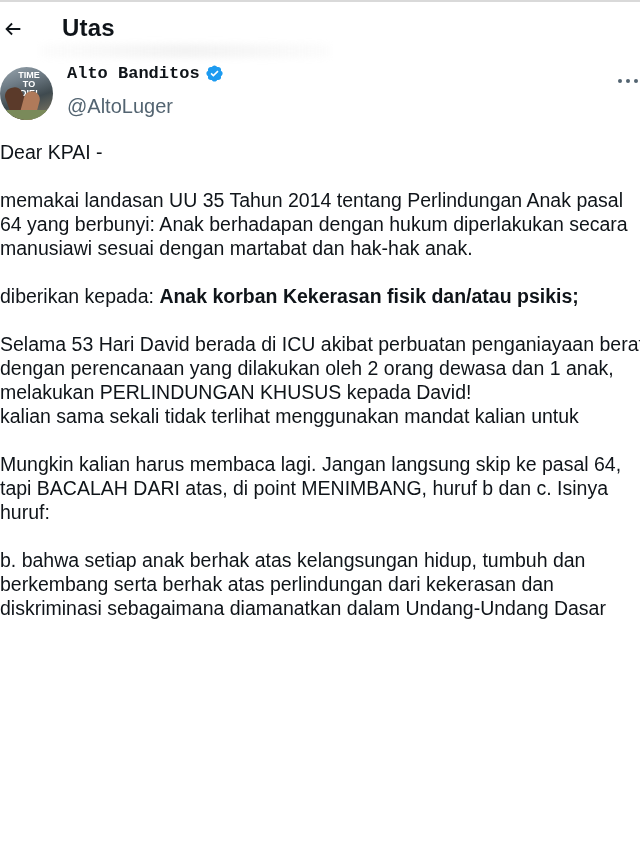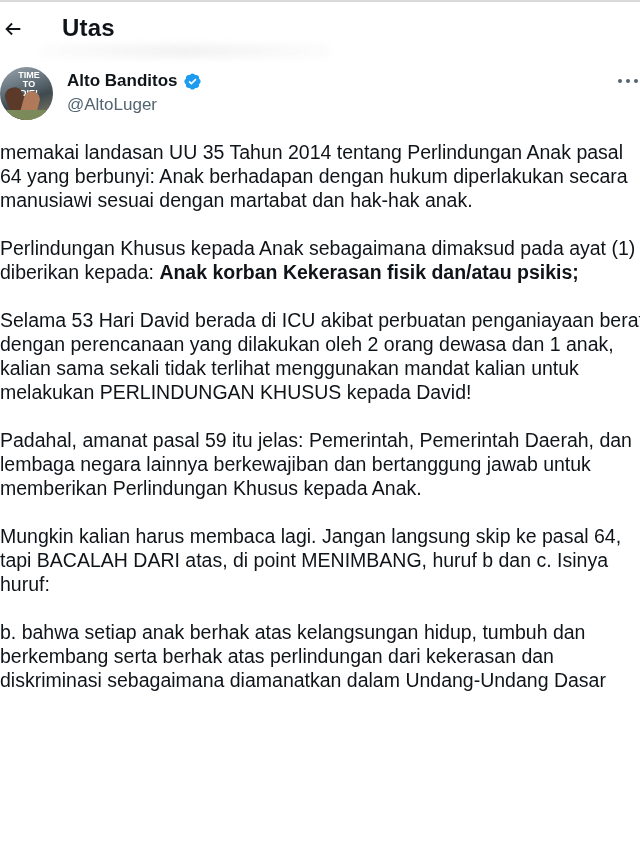--- a/index.html
+++ b/index.html
@@ -9,24 +9,24 @@
     .header { position: absolute; top: 0; left: 0; width: 640px; height: 56px; display: flex; align-items: center; padding-left: 39px; }
     .back-btn { position: absolute; left: 2px; top: 18px; width: 22px; height: 22px; cursor: pointer; }
     .header-title { position: absolute; left: 62px; top: 14px; font-size: 24px; font-weight: bold; color: #0f1419; letter-spacing: 0.2px; }
     .header-fade { position: absolute; left: 40px; top: 44px; width: 290px; height: 14px; background: linear-gradient(90deg, rgba(240,240,240,0.2), rgba(235,235,235,0.6), rgba(240,240,240,0.2)); filter: blur(3px); }
     .author { position: absolute; top: 64px; left: 0; width: 640px; height: 60px; }
     .avatar { position: absolute; left: 0; top: 3px; width: 53px; height: 53px; border-radius: 50%; overflow: hidden; background: linear-gradient(160deg, #9aa7b0 0%, #6f7c86 30%, #3f4a4f 60%, #8a7f66 100%); cursor: pointer; }
     .avatar .hand1 { position: absolute; left: 8px; top: 20px; width: 18px; height: 34px; background: #5b3a2a; border-radius: 8px; transform: rotate(-20deg); }
     .avatar .hand2 { position: absolute; left: 22px; top: 24px; width: 16px; height: 30px; background: #b07a5a; border-radius: 8px; transform: rotate(15deg); }
     .avatar .sign { position: absolute; left: 14px; top: 4px; font-size: 9px; font-weight: bold; color: #ffffff; line-height: 9px; text-align: center; width: 30px; }
     .avatar .ground { position: absolute; left: 0; bottom: 0; width: 100%; height: 10px; background: #7a8a5a; }
-    .name-row { position: absolute; left: 67px; top: 7px; display: flex; align-items: center; }
+    .name-row { position: absolute; left: 67px; top: 0; display: flex; align-items: center; font-family: Liberation Mono, monospace; }
     .display-name { font-size: 17px; font-weight: bold; color: #0f1419; }
     .verified { margin-left: 5px; width: 19px; height: 19px; }
-    .handle { position: absolute; left: 67px; top: 31px; font-size: 17px; color: #536471; }
+    .handle { position: absolute; left: 67px; top: 31px; font-size: 20px; color: #536471; }
     .more-btn { position: absolute; right: 2px; top: 12px; width: 20px; height: 10px; display: flex; justify-content: space-between; align-items: center; cursor: pointer; }
     .more-btn span { width: 4px; height: 4px; border-radius: 50%; background: #536471; display: block; }
     .tweet-body { position: absolute; left: 0; top: 140px; width: 640px; font-size: 19.5px; line-height: 24px; color: #0f1419; }
     .para { margin-bottom: 24px; white-space: normal; }
     .line { display: block; white-space: nowrap; }
     .bold { font-weight: bold; }
   </style>
 </head>
 <body>
 
@@ -59,38 +59,35 @@
   <div class="handle">@AltoLuger</div>
   <div class="more-btn">
     <span></span>
     <span></span>
     <span></span>
   </div>
 </div>
 
 <div class="tweet-body">
   <div class="para">
+    <span class="line">Dear KPAI -</span>
+  </div>
+  <div class="para">
     <span class="line">memakai landasan UU 35 Tahun 2014 tentang Perlindungan Anak pasal</span>
     <span class="line">64 yang berbunyi: Anak berhadapan dengan hukum diperlakukan secara</span>
     <span class="line">manusiawi sesuai dengan martabat dan hak-hak anak.</span>
   </div>
   <div class="para">
-    <span class="line">Perlindungan Khusus kepada Anak sebagaimana dimaksud pada ayat (1)</span>
     <span class="line"><span>diberikan kepada: </span><span class="bold">Anak korban Kekerasan fisik dan/atau psikis;</span></span>
   </div>
   <div class="para">
     <span class="line">Selama 53 Hari David berada di ICU akibat perbuatan penganiayaan berat</span>
     <span class="line">dengan perencanaan yang dilakukan oleh 2 orang dewasa dan 1 anak,</span>
+    <span class="line">melakukan PERLINDUNGAN KHUSUS kepada David!</span>
     <span class="line">kalian sama sekali tidak terlihat menggunakan mandat kalian untuk</span>
-    <span class="line">melakukan PERLINDUNGAN KHUSUS kepada David!</span>
-  </div>
-  <div class="para">
-    <span class="line">Padahal, amanat pasal 59 itu jelas: Pemerintah, Pemerintah Daerah, dan</span>
-    <span class="line">lembaga negara lainnya berkewajiban dan bertanggung jawab untuk</span>
-    <span class="line">memberikan Perlindungan Khusus kepada Anak.</span>
   </div>
   <div class="para">
     <span class="line">Mungkin kalian harus membaca lagi. Jangan langsung skip ke pasal 64,</span>
     <span class="line">tapi BACALAH DARI atas, di point MENIMBANG, huruf b dan c. Isinya</span>
     <span class="line">huruf:</span>
   </div>
   <div class="para">
     <span class="line">b. bahwa setiap anak berhak atas kelangsungan hidup, tumbuh dan</span>
     <span class="line">berkembang serta berhak atas perlindungan dari kekerasan dan</span>
     <span class="line">diskriminasi sebagaimana diamanatkan dalam Undang-Undang Dasar</span>

